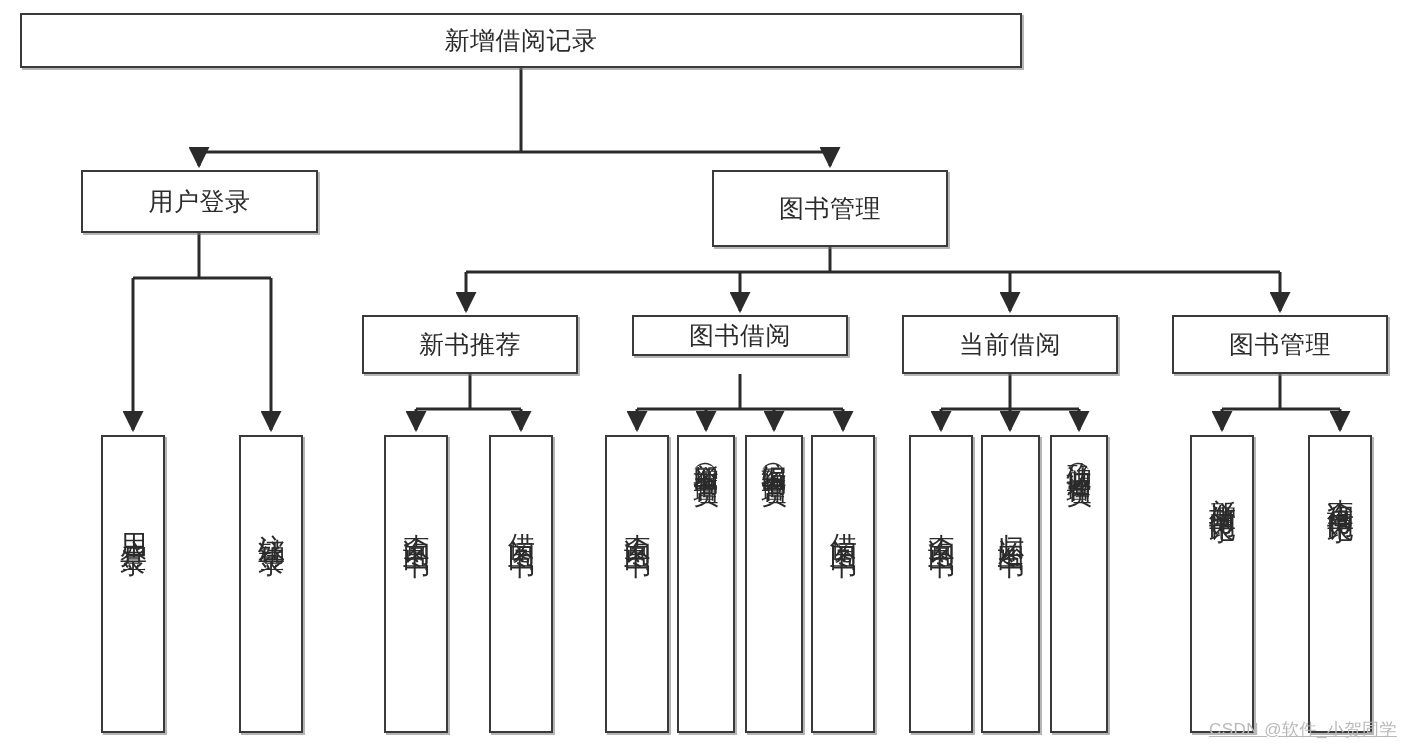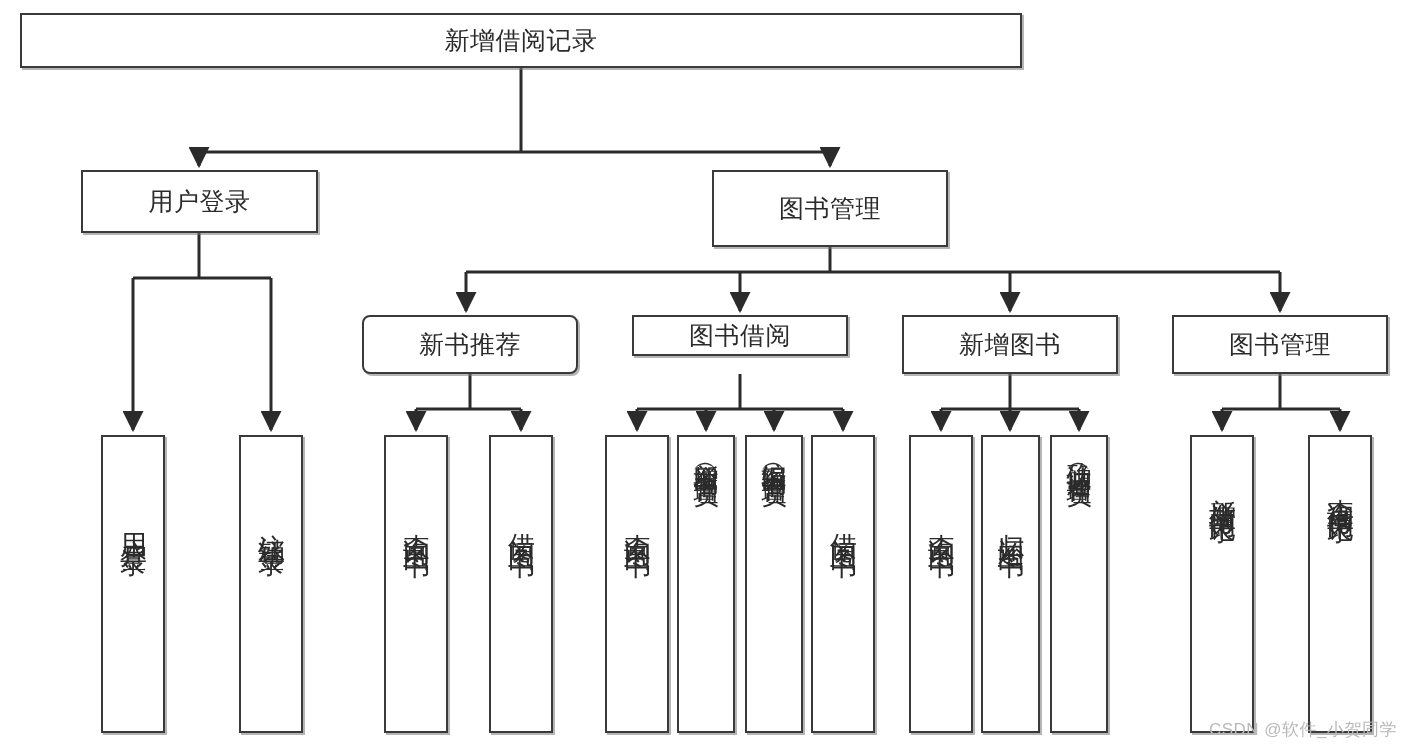--- a/index.html
+++ b/index.html
@@ -66,20 +66,21 @@
   }
   #watermark {
     position: absolute;
     right: 8px;
     bottom: 6px;
     font-size: 17px;
     color: #b9b9b9;
     letter-spacing: 0.5px;
     font-family: "Liberation Sans", "DejaVu Sans", sans-serif;
     user-select: none;
+    text-decoration: underline;
   }
 </style>
 </head>
 <body>
 
 <div id="canvas">
 
   <svg id="edges" viewBox="0 0 1405 747" xmlns="http://www.w3.org/2000/svg">
     <defs>
       <marker id="arrow" viewBox="0 0 10 10" refX="9" refY="5" markerWidth="7" markerHeight="7" orient="auto-start-reverse">
@@ -135,30 +136,30 @@
   </div>
 
   <div class="node horiz" style="left:81px; top:170px; width:237px; height:63px;">
     <span class="label">用户登录</span>
   </div>
 
   <div class="node horiz" style="left:712px; top:170px; width:236px; height:77px;">
     <span class="label">图书管理</span>
   </div>
 
-  <div class="node horiz" style="left:362px; top:315px; width:216px; height:59px;border-radius:8px;">
+  <div class="node horiz" style="left:362px; top:315px; width:216px; height:59px;">
     <span class="label">新书推荐</span>
   </div>
 
   <div class="node horiz" style="left:632px; top:315px; width:216px; height:41px;">
     <span class="label">图书借阅</span>
   </div>
 
   <div class="node horiz" style="left:902px; top:315px; width:216px; height:59px;">
-    <span class="label">新增图书</span>
+    <span class="label">当前借阅</span>
   </div>
 
   <div class="node horiz" style="left:1172px; top:315px; width:216px; height:59px;">
     <span class="label">图书管理</span>
   </div>
 
   <div class="node vert" style="left:101px; top:435px; width:64px; height:298px; padding-top:75px;">
     <span class="label">用户登录</span>
   </div>
 

